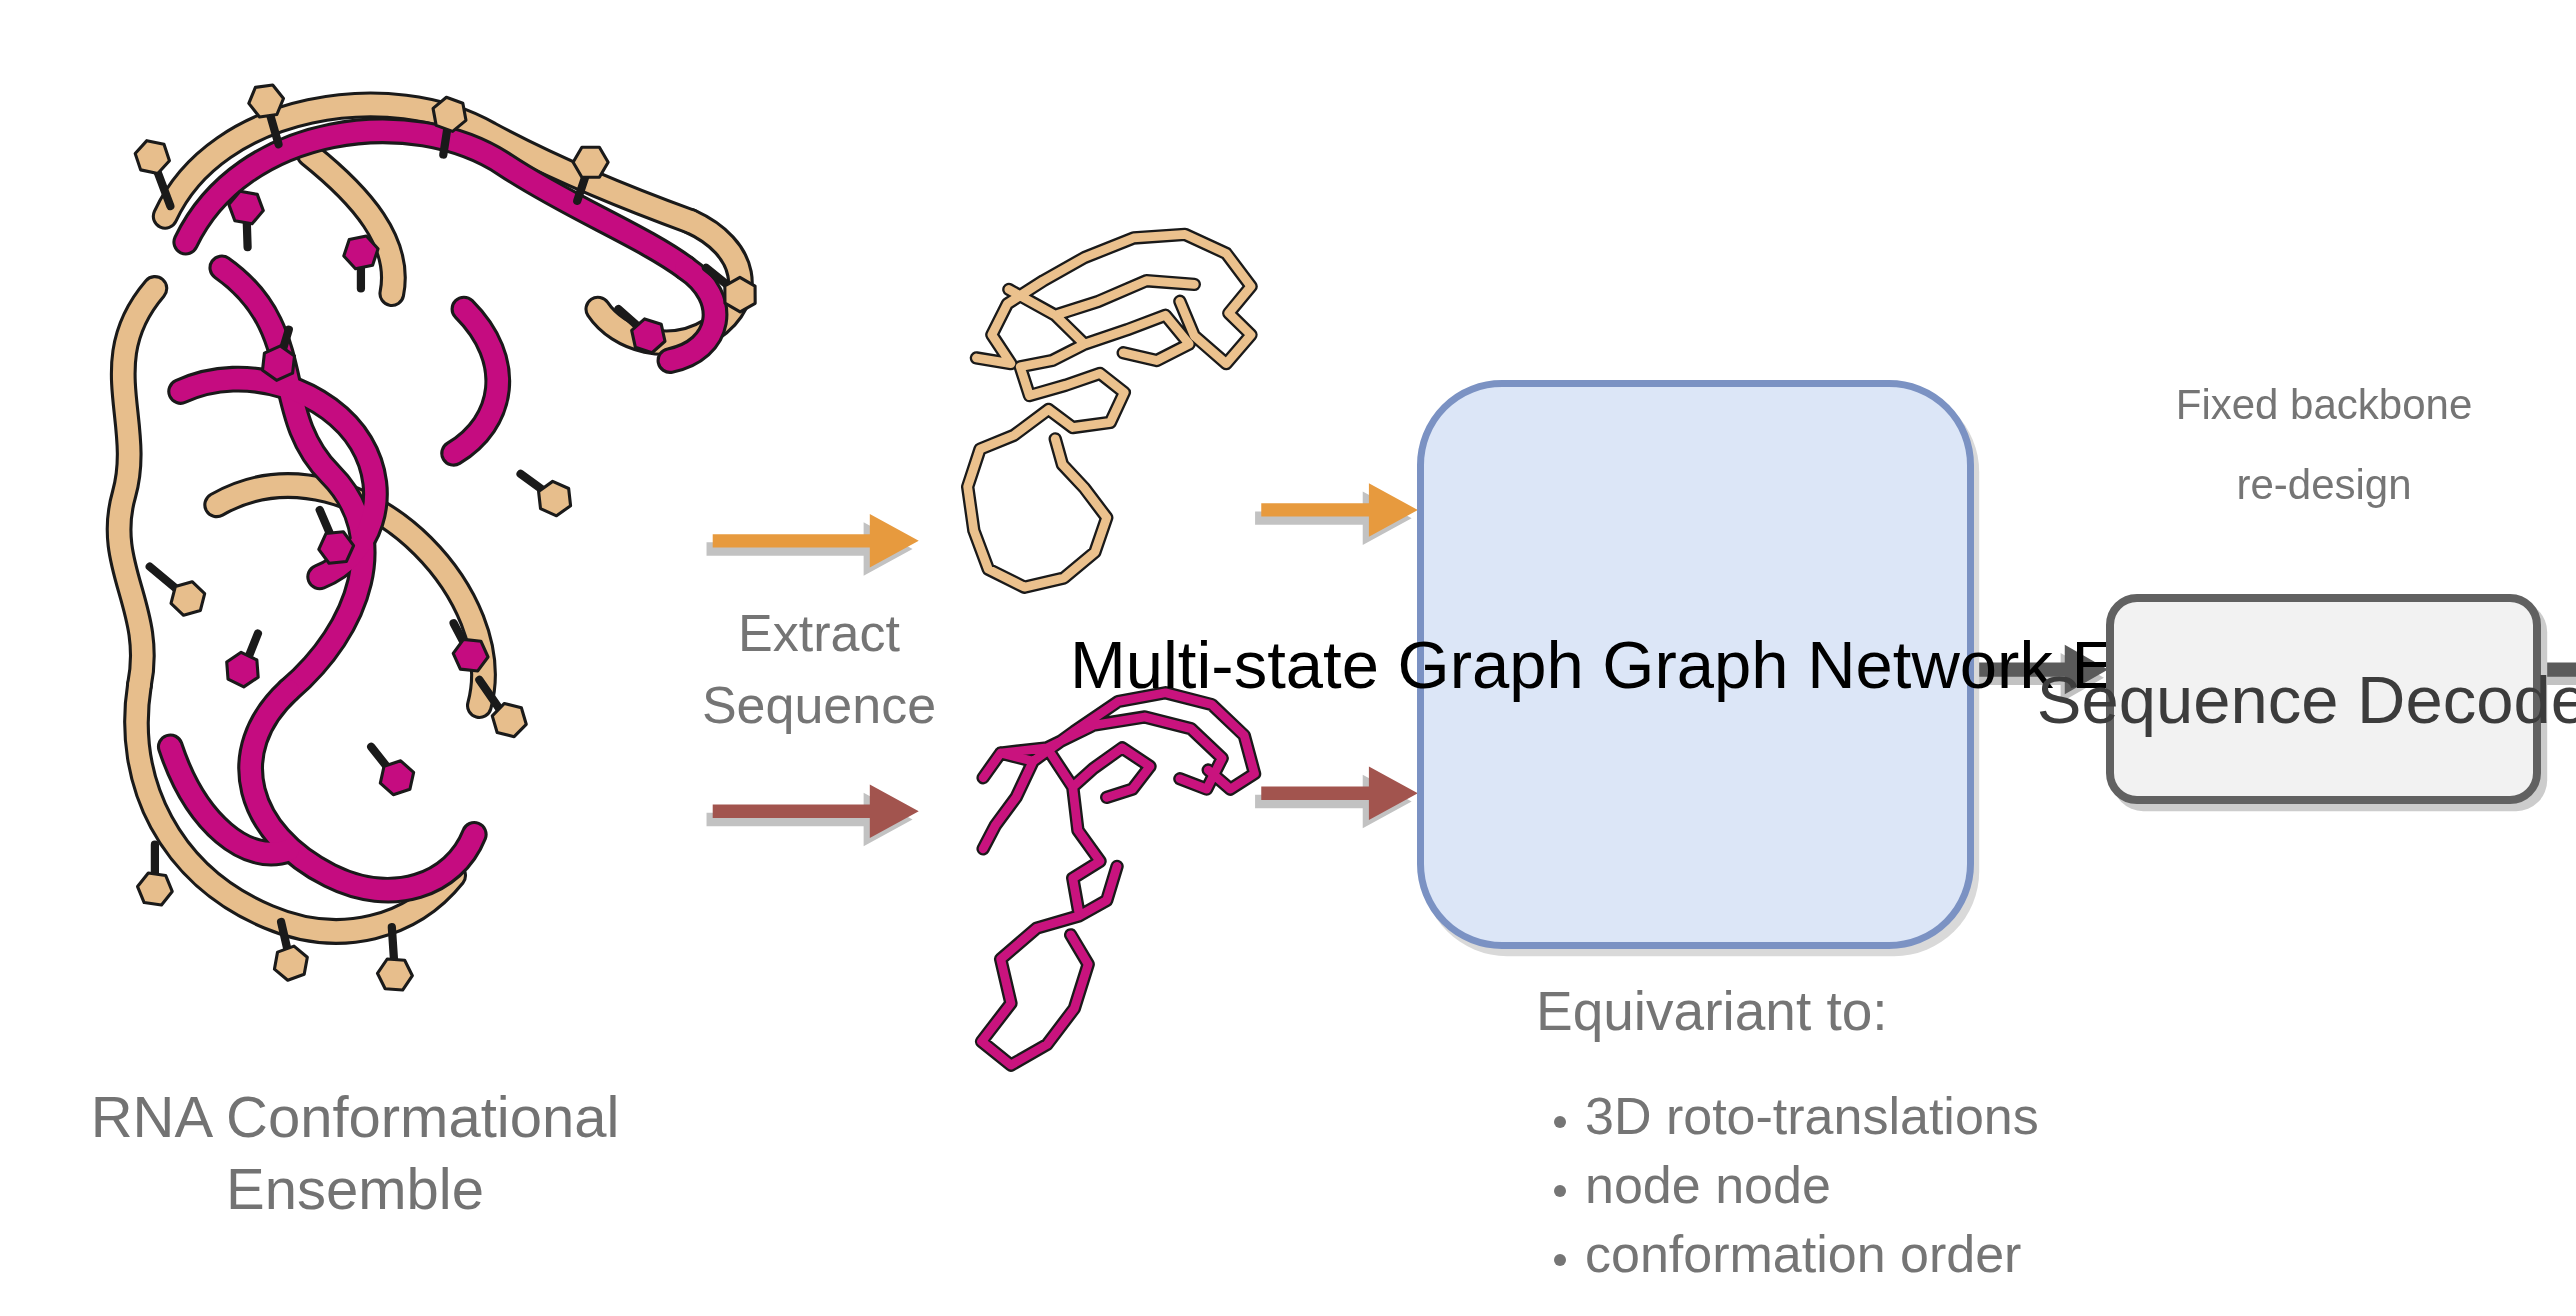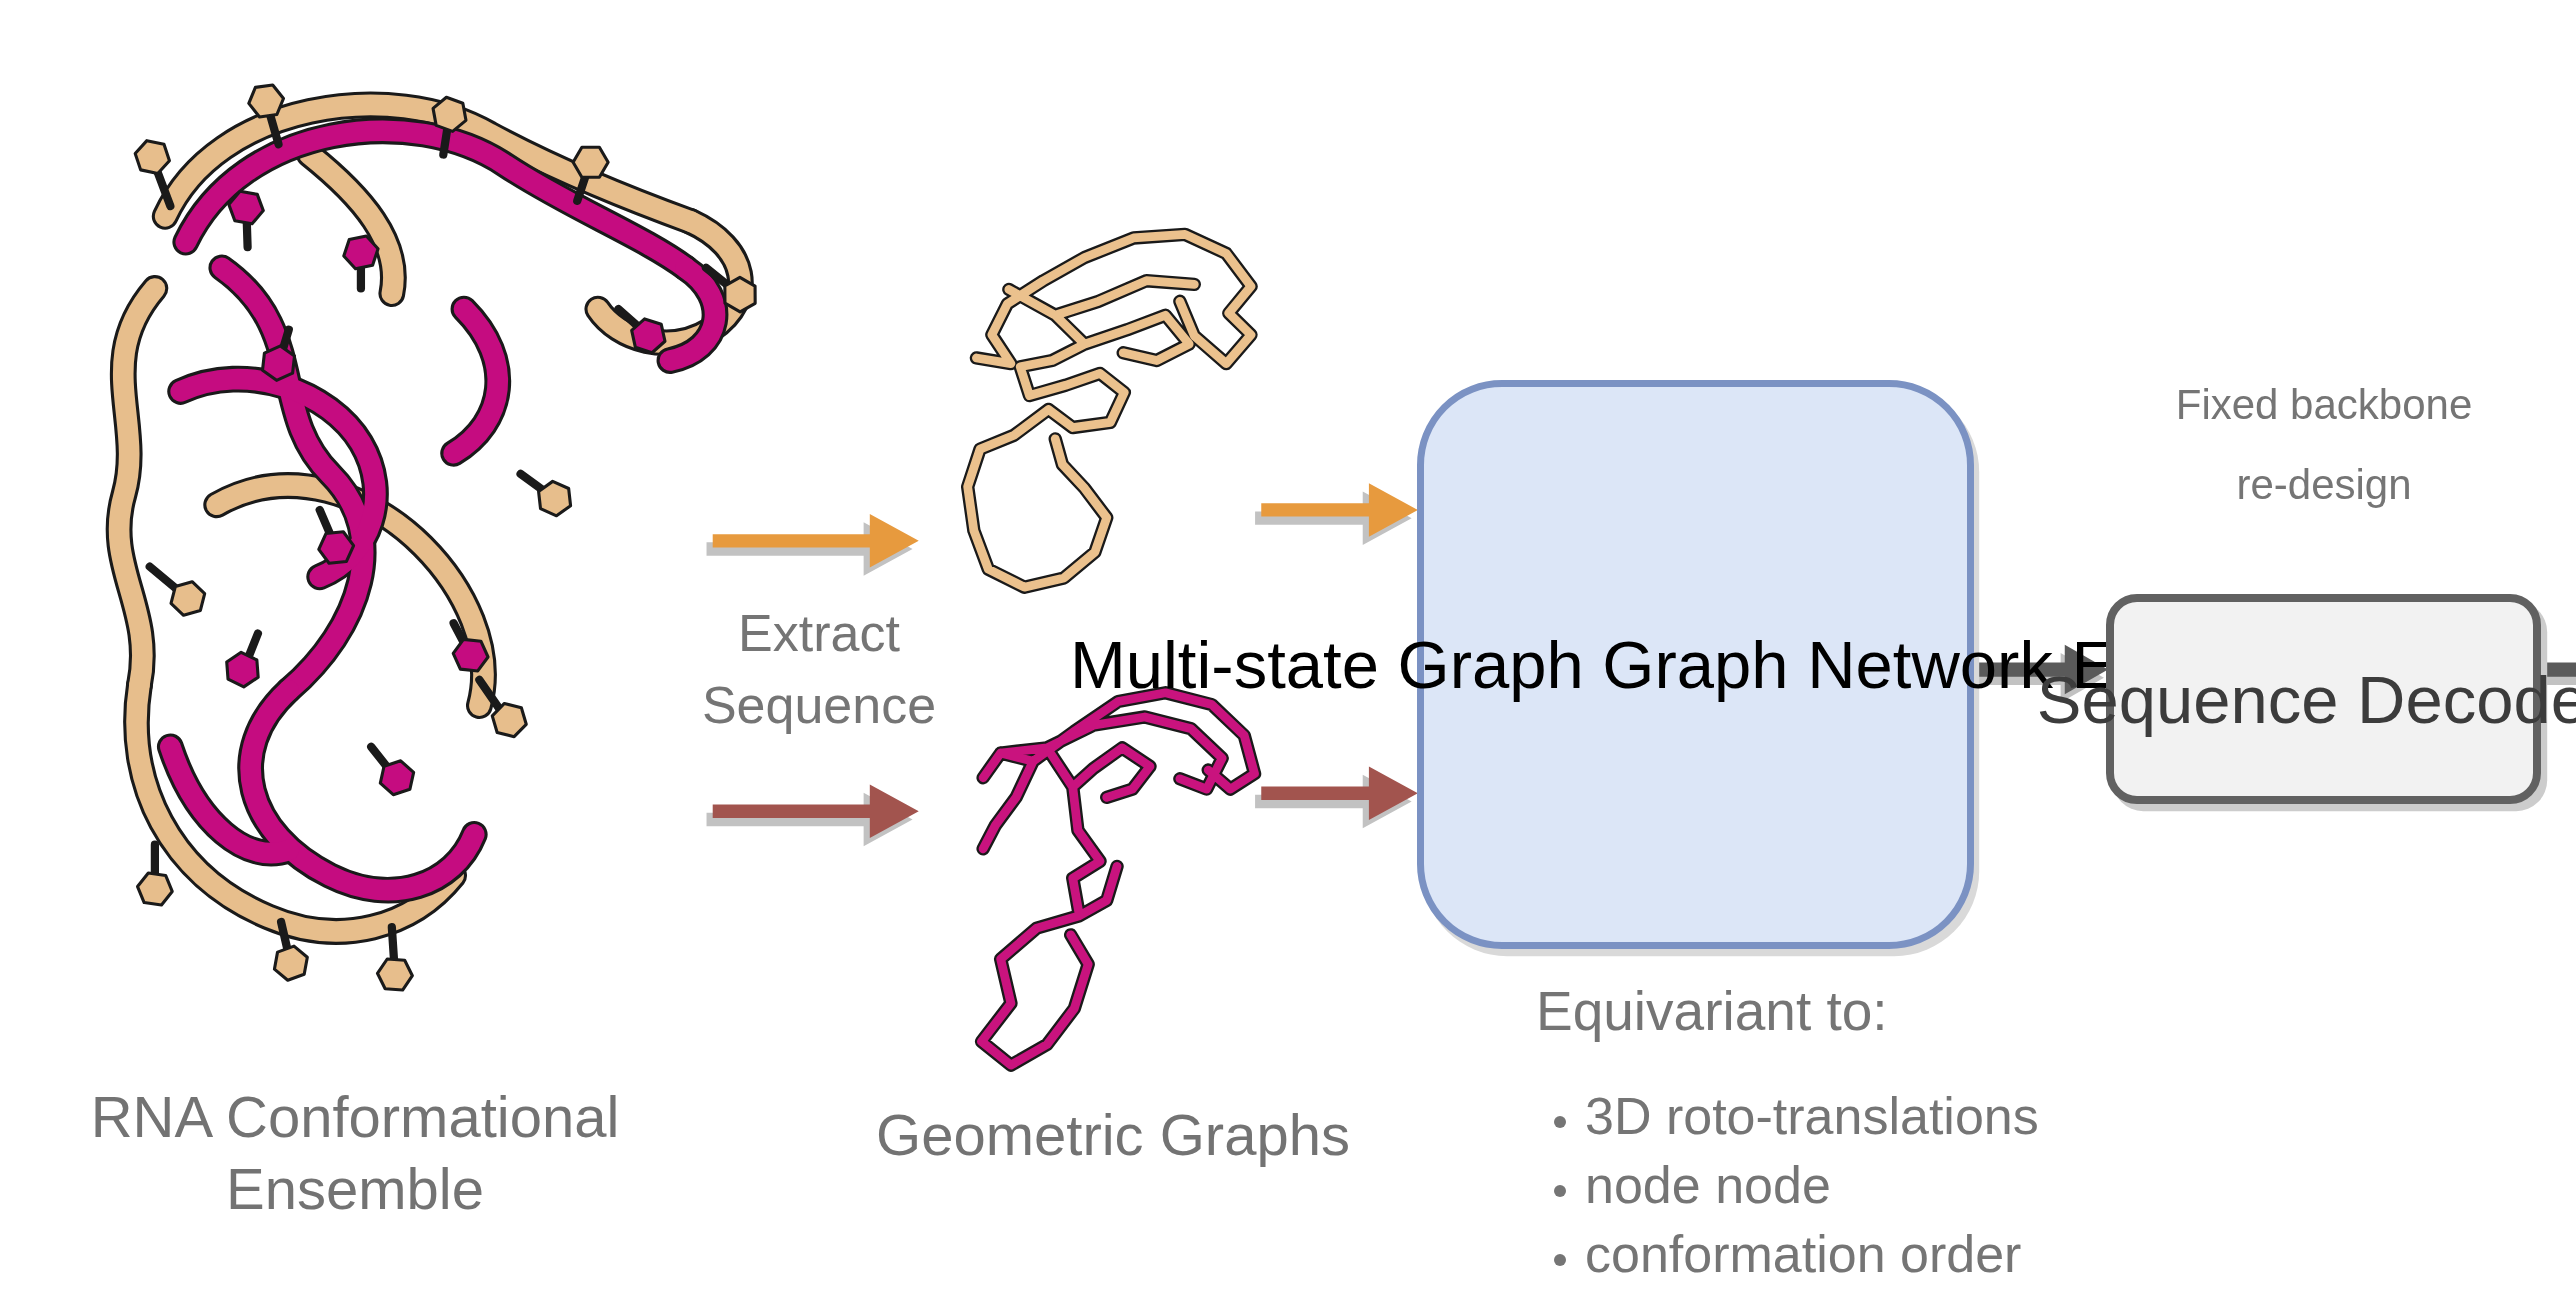--- a/index.html
+++ b/index.html
@@ -273,21 +273,20 @@
     <span class="line">Extract</span>
     <span class="line">Sequence</span>
   </div>
 
   <div class="txt black ensemble-label">
     <span class="line">RNA Conformational</span>
     <span class="line">Ensemble</span>
   </div>
 
   <div class="txt black graphs-label">
-    <span class="line">Geometric Graphs</span>
   </div>
 
   <div class="encoder-box">
     <div class="inner">
       <span class="line">Multi-state</span>
       <span class="line">Graph Graph</span>
       <span class="line">Network</span>
       <span class="line">Encoder</span>
     </div>
   </div>

